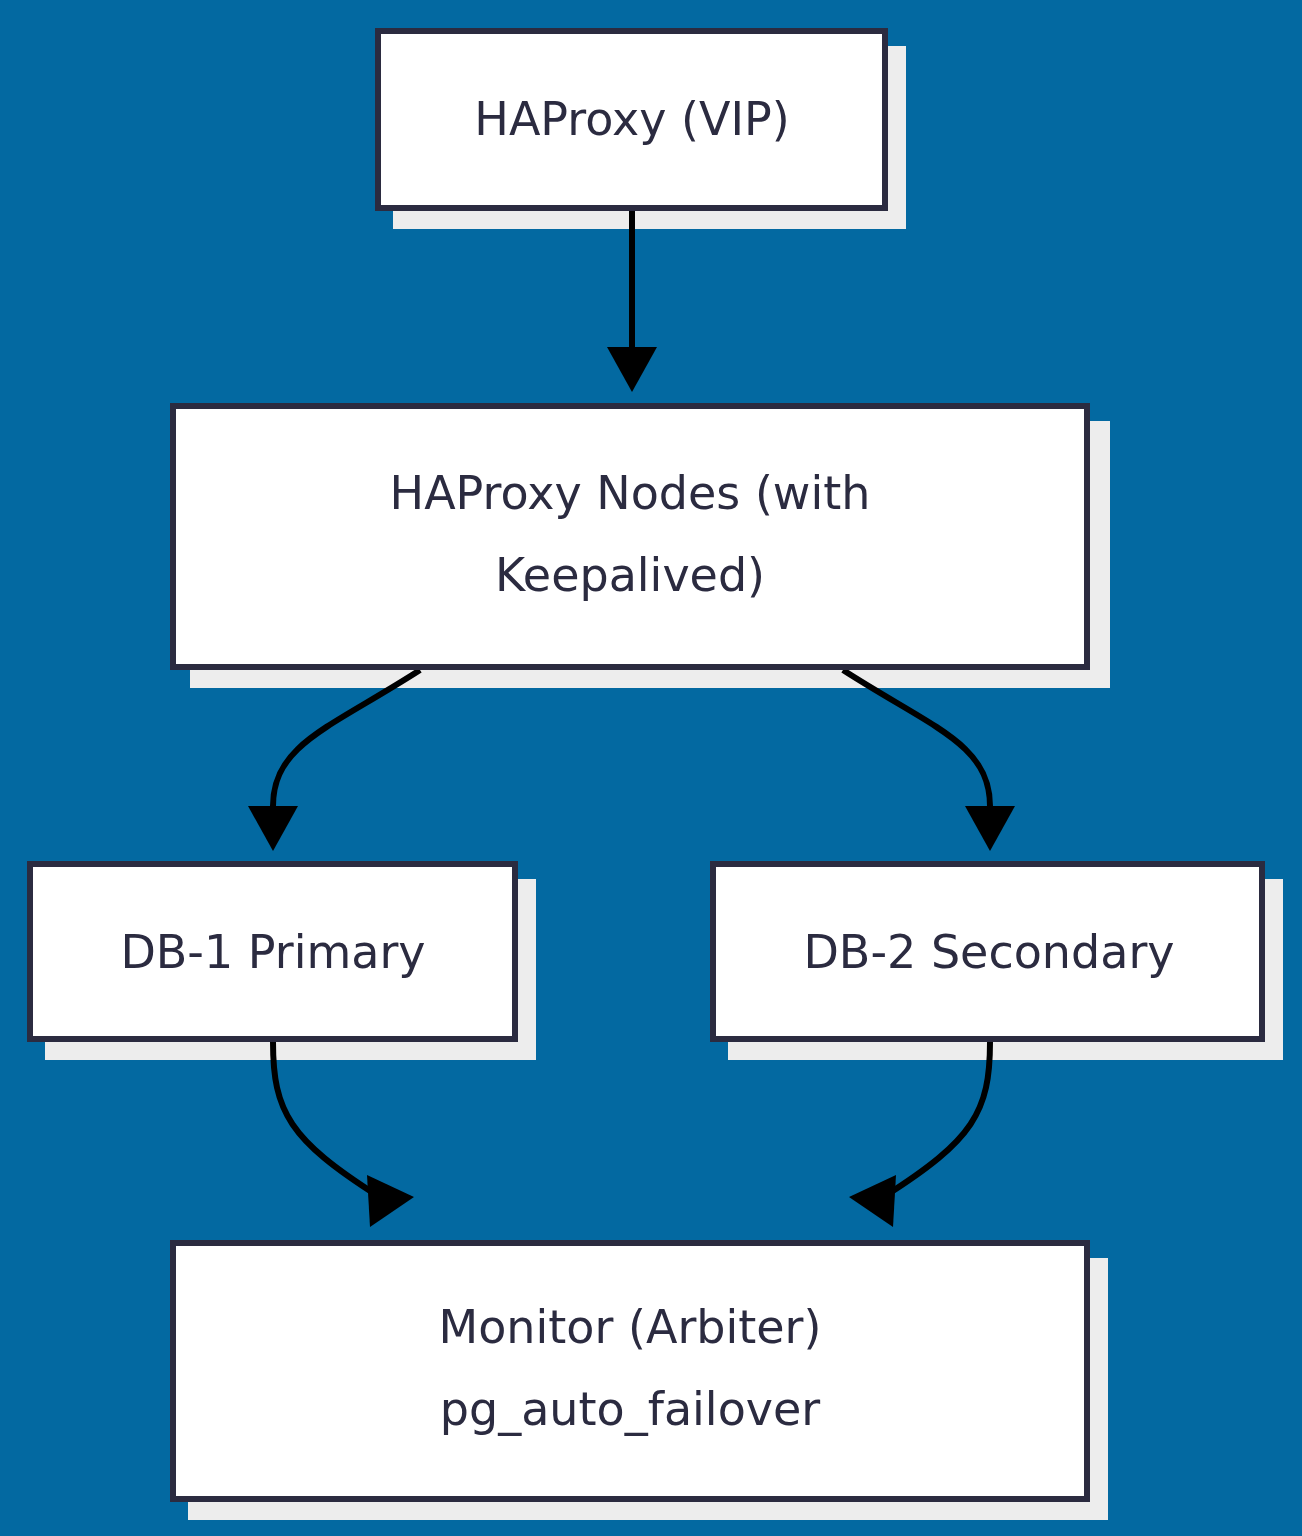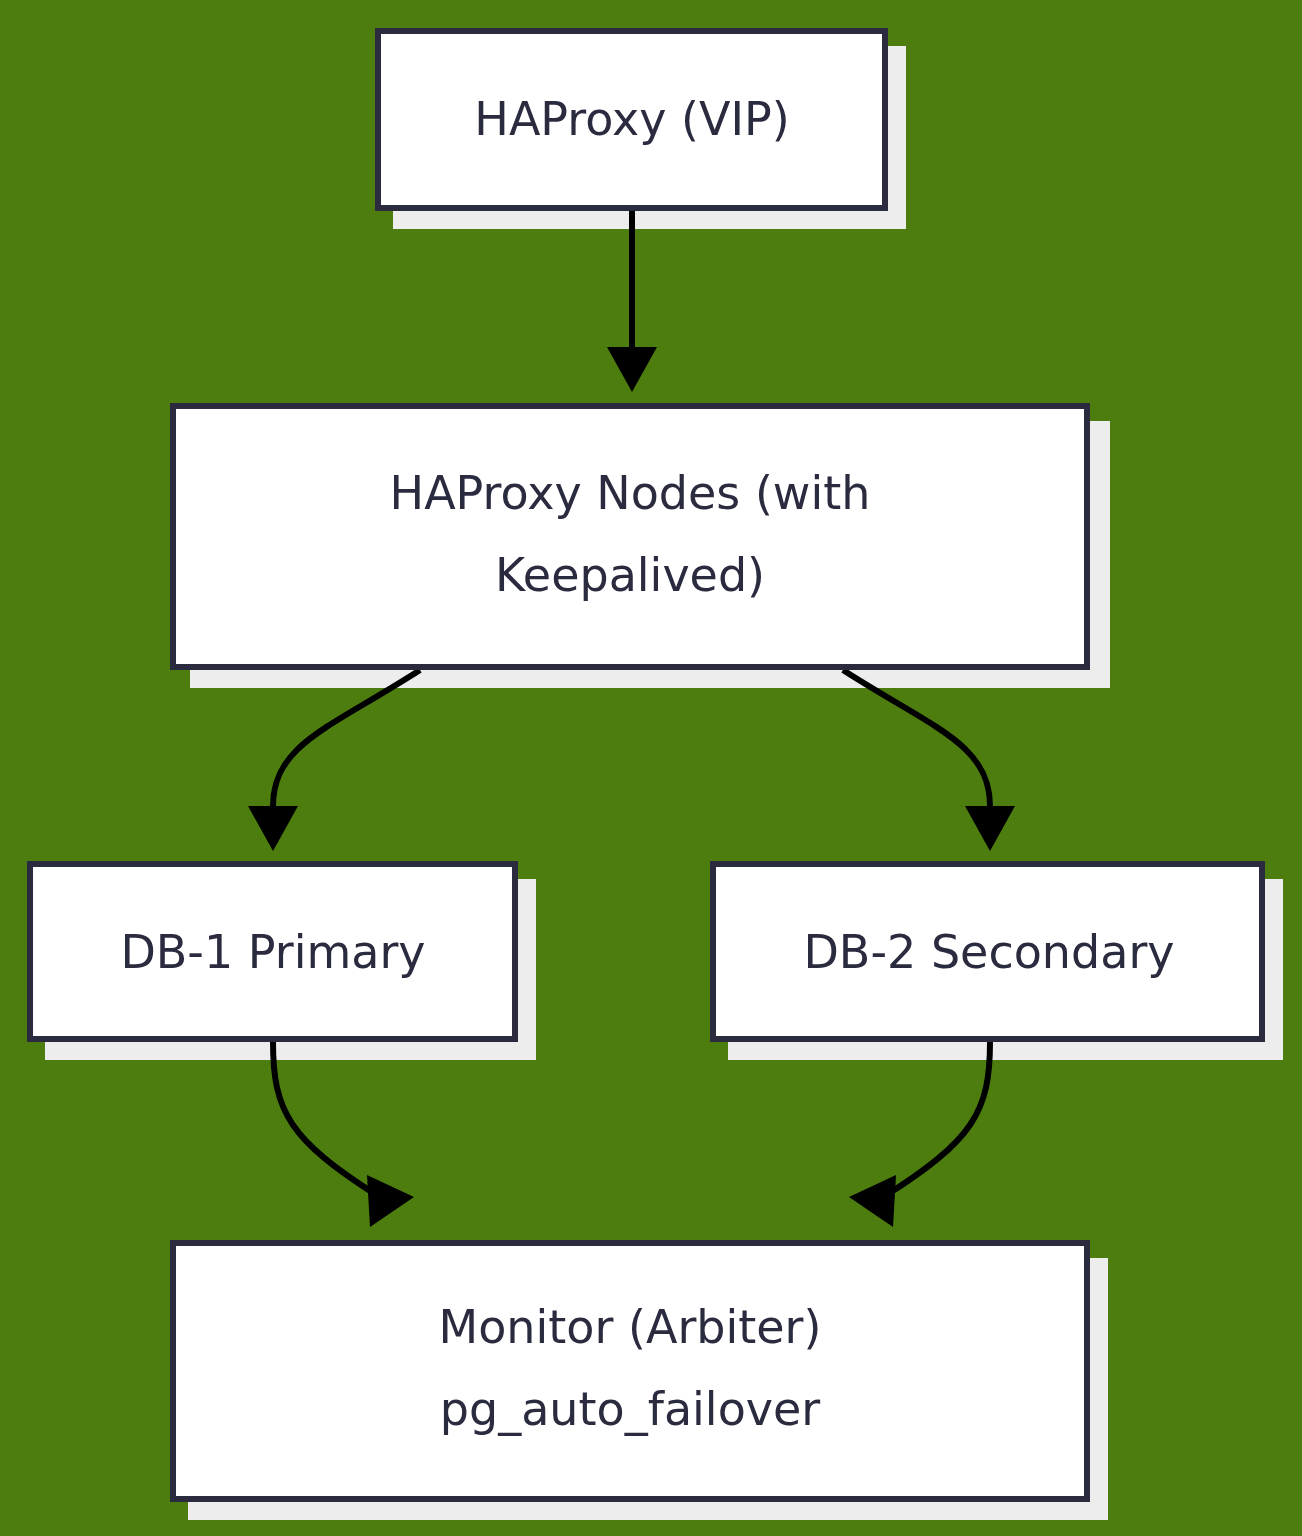--- a/index.html
+++ b/index.html
@@ -7,21 +7,21 @@
     padding: 0;
     background: #ffffff;
   }
   body {
     font-family: "DejaVu Sans", sans-serif;
   }
   #diagram-root {
     position: relative;
     width: 1302px;
     height: 1536px;
-    background: #4d7c0f;
+    background: #0369a1;
     overflow: hidden;
   }
   svg.diagram-canvas {
     position: absolute;
     top: 0;
     left: 0;
     width: 1302px;
     height: 1536px;
     display: block;
   }

